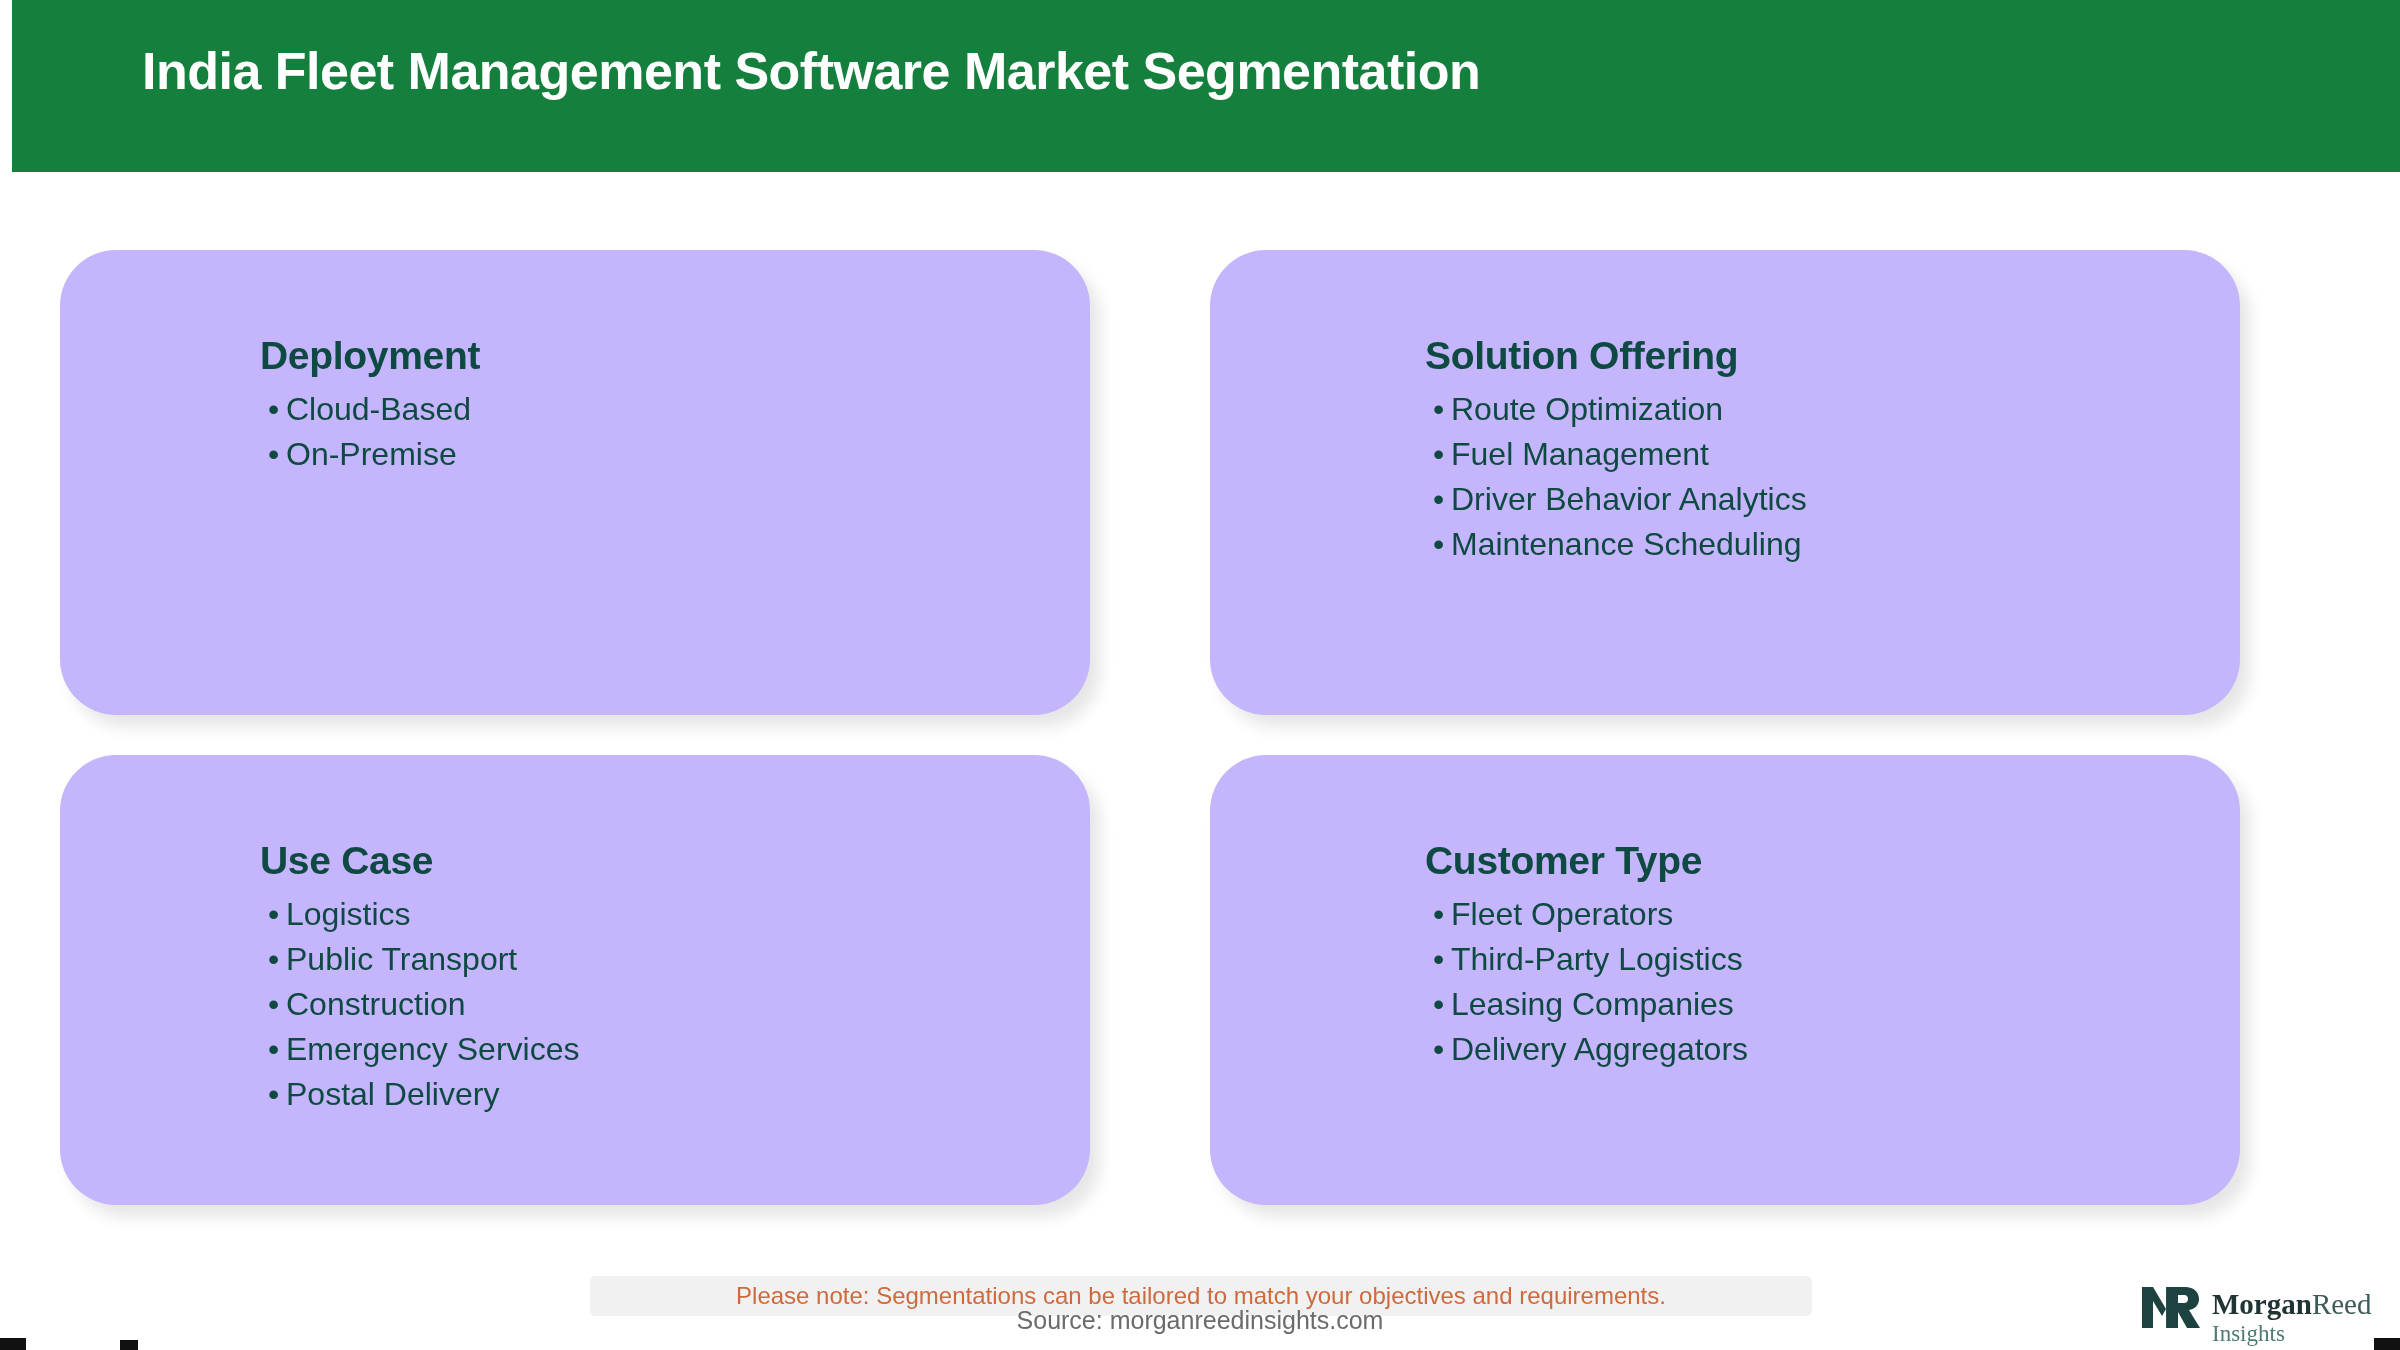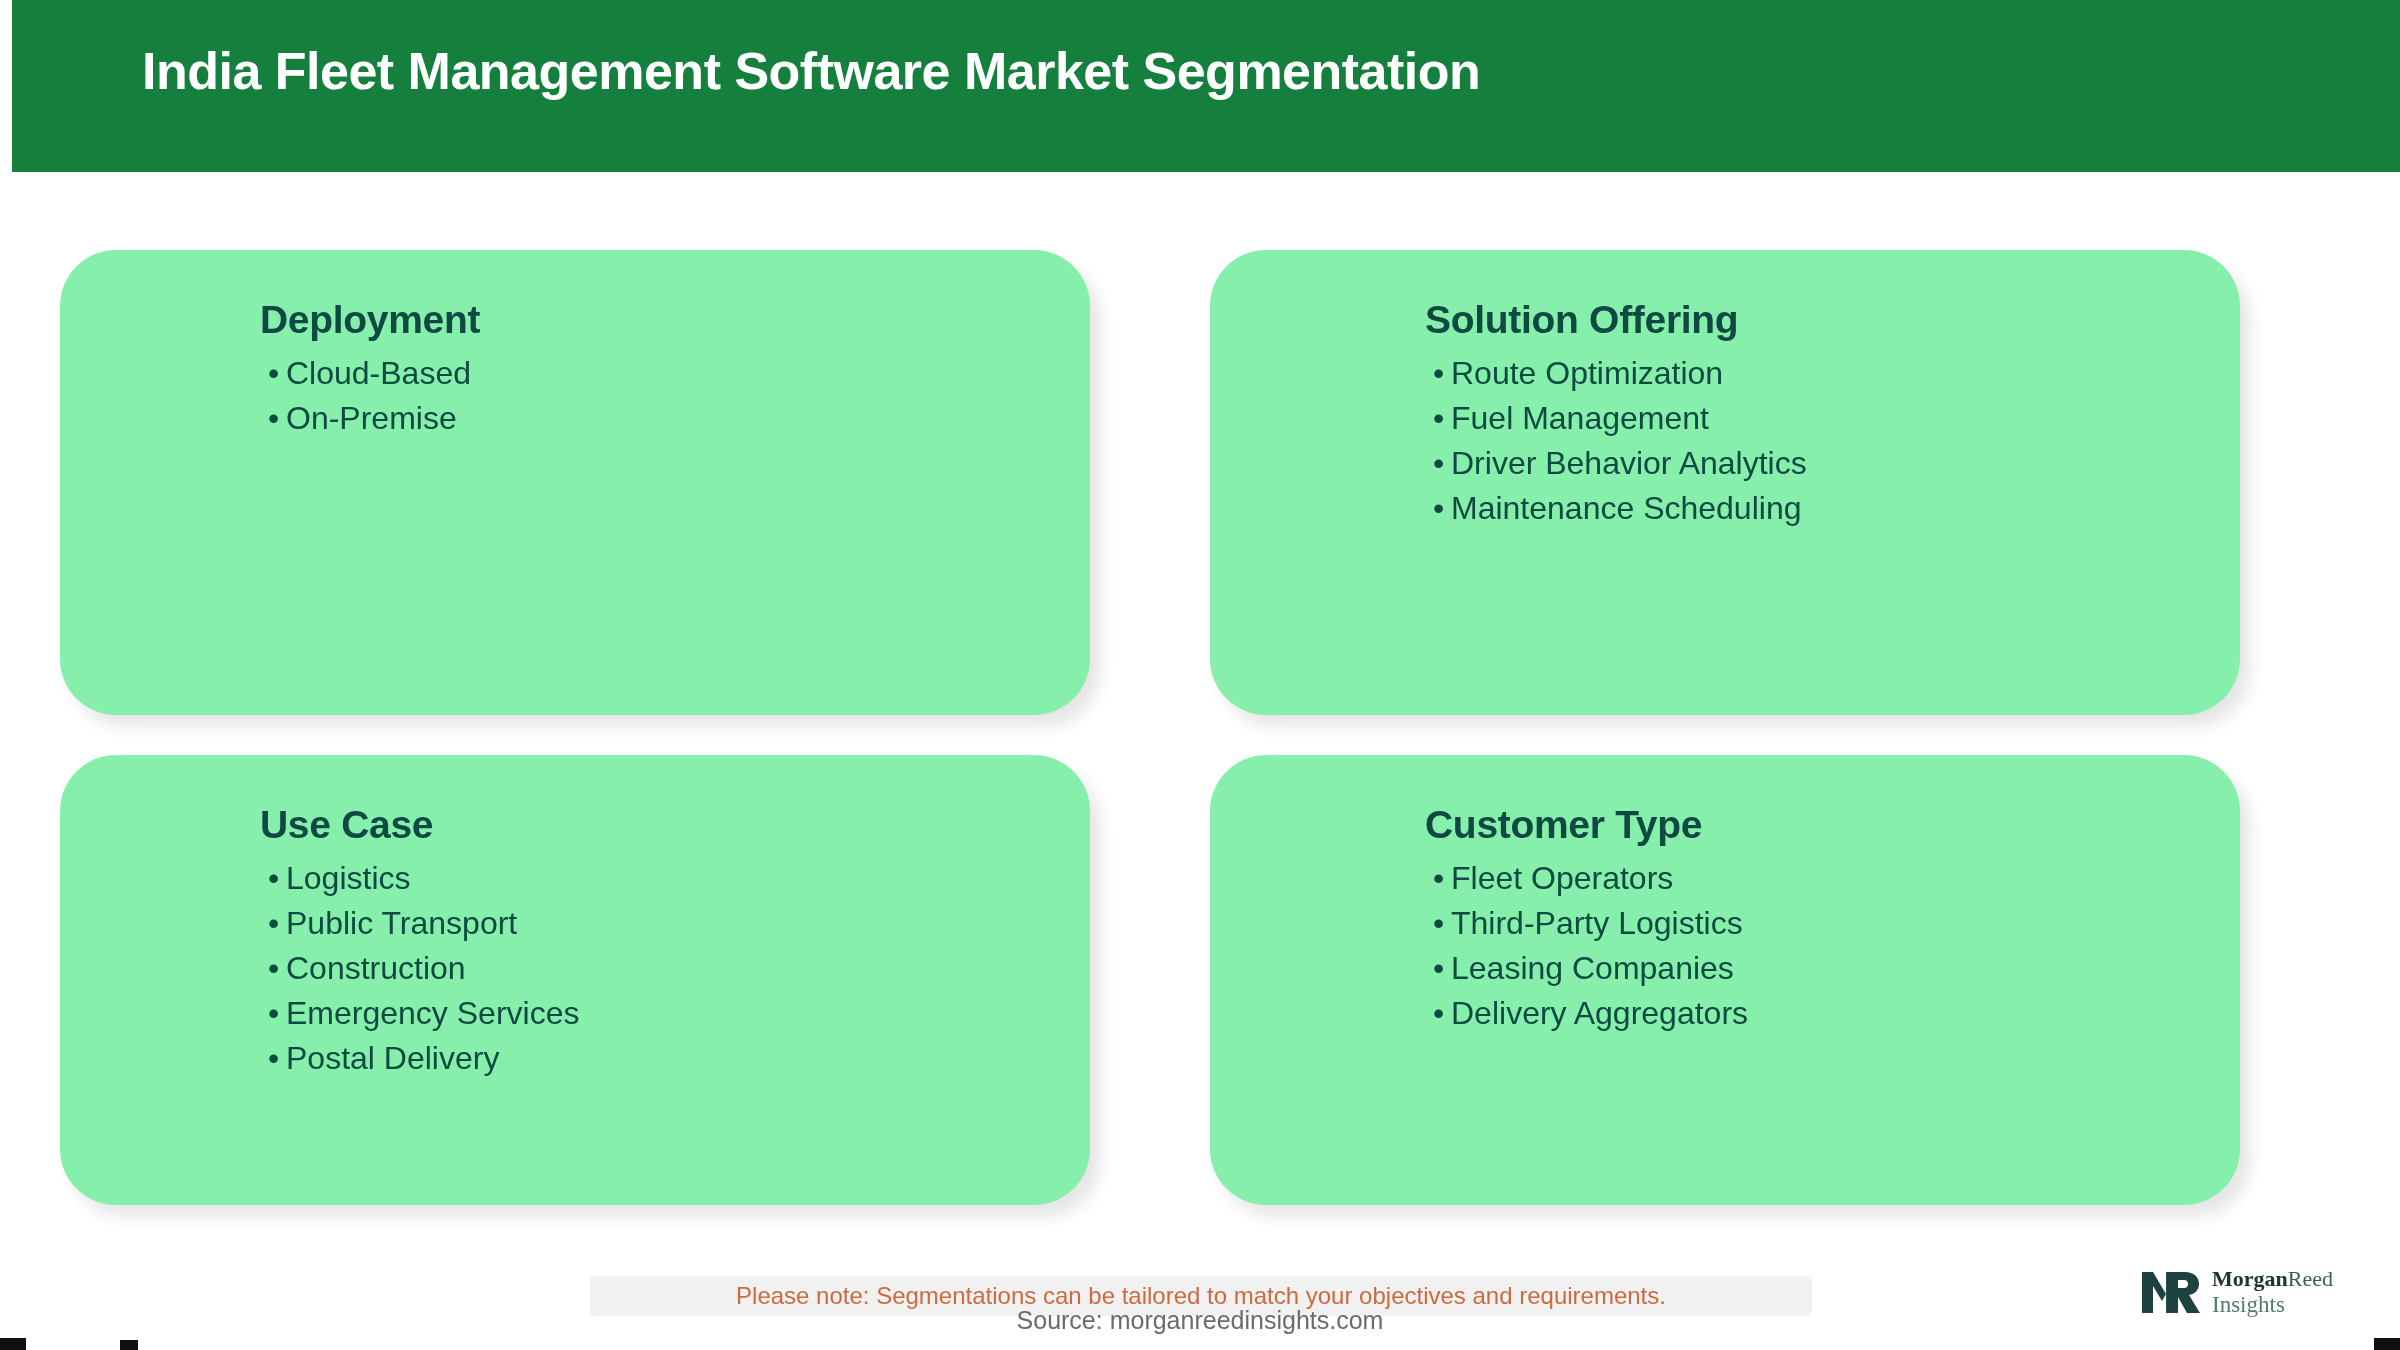--- a/index.html
+++ b/index.html
@@ -42,26 +42,26 @@
   
   .cards {
     position: absolute;
     left: 0;
     top: 172px;
     width: 2400px;
     height: 1060px;
   }
   .card {
     position: absolute;
-    background: #86efac;
+    background: #c4b5fd;
     border-radius: 56px;
     box-shadow: 10px 12px 16px rgba(0,0,0,0.10);
     box-sizing: border-box;
     padding-left: 200px;
-    padding-top: 48px;
+    padding-top: 84px;
   }
   .card.col-left  { left: 60px;   width: 1030px; }
   .card.col-right { left: 1210px; width: 1030px; padding-left: 215px; }
   .card.row-top    { top: 78px;  height: 465px; }
   .card.row-bottom { top: 583px; height: 450px; }
 
   .card-title {
     color: #0e4a42;
     font-size: 39px;
     font-weight: bold;
@@ -125,21 +125,21 @@
     align-items: center;
     gap: 10px;
   }
   .logo-mark { display: block; }
   .logo-words {
     display: flex;
     flex-direction: column;
     line-height: 1.0;
     font-family: "Liberation Serif", serif;
   }
-  .logo-line1 { font-size: 22px; white-space: nowrap; }
+  .logo-line1 { font-size: 29px; white-space: nowrap; margin-top: 22px; }
   .logo-morgan { color: #203433; font-weight: bold; }
   .logo-reed { color: #3d5b57; font-weight: normal; }
   .logo-line2 {
     font-size: 23px;
     color: #4e7a72;
     margin-top: 3px;
     white-space: nowrap;
   }
 
   

